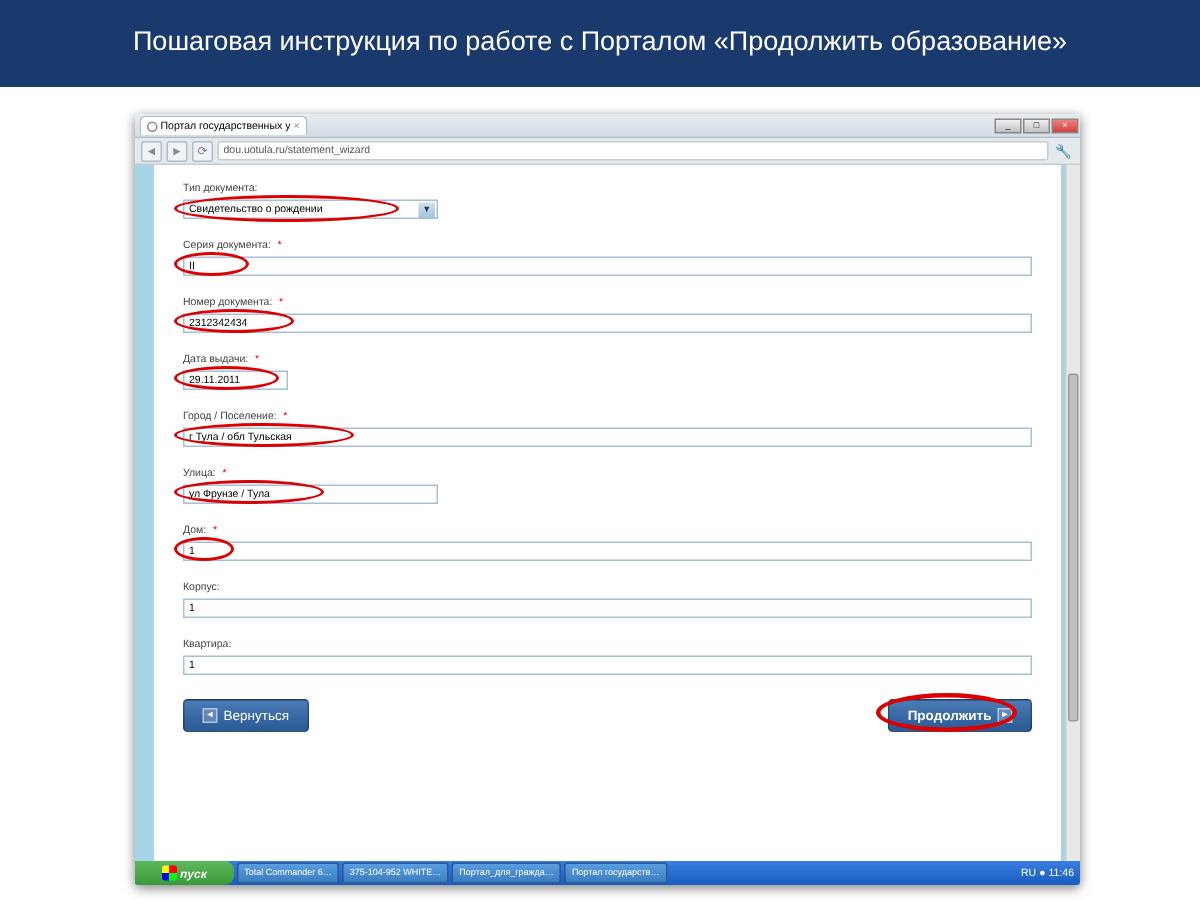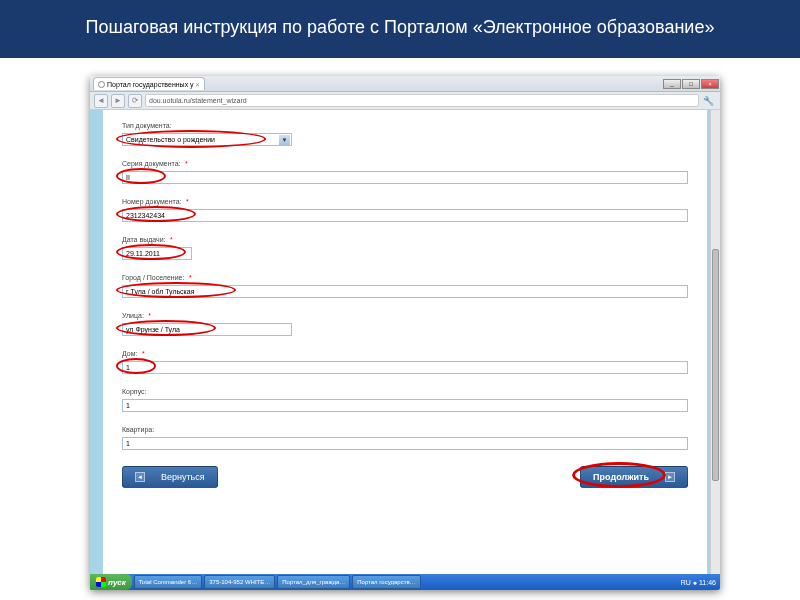--- a/index.html
+++ b/index.html
@@ -29,26 +29,26 @@
   .req { color: red; font-size:7px; }
   .field-row { margin-top:1px; position:relative;}
   .input { border: 1px solid #a6c0d8; background: #fff; font-size: 7px; padding: 2px 3px; height: 13px; display:flex; align-items:center;}
   .input.full { width: 100%; }
   .input.sel { width: 170px; position:relative;}
   .sel-arrow { position:absolute; right:1px; top:1px; width:11px; height:11px; background: linear-gradient(#d0e0f0,#a0c0e0); font-size:6px; text-align:center; line-height:11px; color:#335;}
   .input.short { width: 70px; }
   .input.med { width: 170px; }
   .ellipse { position:absolute; border: 2px solid #d00; border-radius: 50%; pointer-events:none; }
   .btn-row { display:flex; justify-content:space-between; padding: 6px 32px 0;}
-  .btn { border-radius: 3px; color:#fff; font-size:9px; padding: 5px 12px; display:flex; align-items:center; gap:16px; border:1px solid rgba(0,0,0,0.3);}
+  .btn { border-radius: 3px; color:#fff; font-size:9px; padding: 5px 12px; display:flex; align-items:center; gap:4px; border:1px solid rgba(0,0,0,0.3);}
   .btn.back { background: linear-gradient(#4a7bb5,#2a5a95); }
   .btn.next { background: linear-gradient(#4a7bb5,#2a5a95); }
   .btn-icon { width:10px; height:10px; background:rgba(255,255,255,0.2); border:1px solid rgba(255,255,255,0.5); font-size:6px; text-align:center; line-height:8px;}
   .taskbar { position:absolute; bottom:0; left:0; right:0; height:16px; background: linear-gradient(#3a7de0,#1a5dc0); display:flex; align-items:center;}
-  .start { background: linear-gradient(#5cb85c,#3a9a3a); height:16px; padding:0 6px; border-radius:0 6px 6px 0; font-size:8px; color:#fff; display:flex; align-items:center; gap:2px; font-style:italic; font-weight:bold;}
+  .start { background: linear-gradient(#5cb85c,#3a9a3a); height:16px; padding:0 18px; border-radius:0 6px 6px 0; font-size:8px; color:#fff; display:flex; align-items:center; gap:2px; font-style:italic; font-weight:bold;}
   .start-logo { width:10px; height:10px; background: conic-gradient(#f00 0 25%, #0f0 25% 50%, #00f 50% 75%, #ff0 75% 100%); border-radius:2px;}
   .task-item { height:14px; background: linear-gradient(#5a9de0,#3a7dc0); margin-left:2px; border:1px solid #2a5a95; border-radius:2px; font-size:6px; color:#fff; padding:0 4px; display:flex; align-items:center; gap:2px; max-width:90px; overflow:hidden; white-space:nowrap;}
   .tray { margin-left:auto; display:flex; align-items:center; gap:2px; padding:0 4px; font-size:7px; color:#fff;}
   .scrollbar { position:absolute; right:0; top:34px; bottom:16px; width:10px; background:#e8e8e8; border-left:1px solid #ccc;}
   .scroll-thumb { position:absolute; left:1px; right:1px; top:30%; height:50%; background:#c0c0c0; border:1px solid #999; border-radius:2px;}
   .continue-oval { position:absolute; border:3px solid #d00; border-radius:50%; width:94px; height:26px; pointer-events:none;}
 </style>
 </head>
 <body>
 
@@ -83,21 +83,21 @@
     <div class="sq"></div>
       <div class="sq hole"></div>
       <div class="sq"></div>
       <div class="sq"></div>
     <div class="sq hole"></div>
       <div class="sq"></div>
       <div class="sq hole"></div>
       <div class="sq"></div>
   </div>
   <div class="title-bar">
-    <span>Пошаговая инструкция по работе с Порталом «Электронное образование»</span>
+    <span>Пошаговая инструкция по работе с Порталом «Продолжить образование»</span>
   </div>
 
   <div class="screenshot">
     <div class="chrome-top">
       <div class="tab">
         <span class="tab-icon"></span>
         <span>Портал государственных у</span>
         <span style="color:#888;">×</span>
       </div>
       <div class="win-controls">

